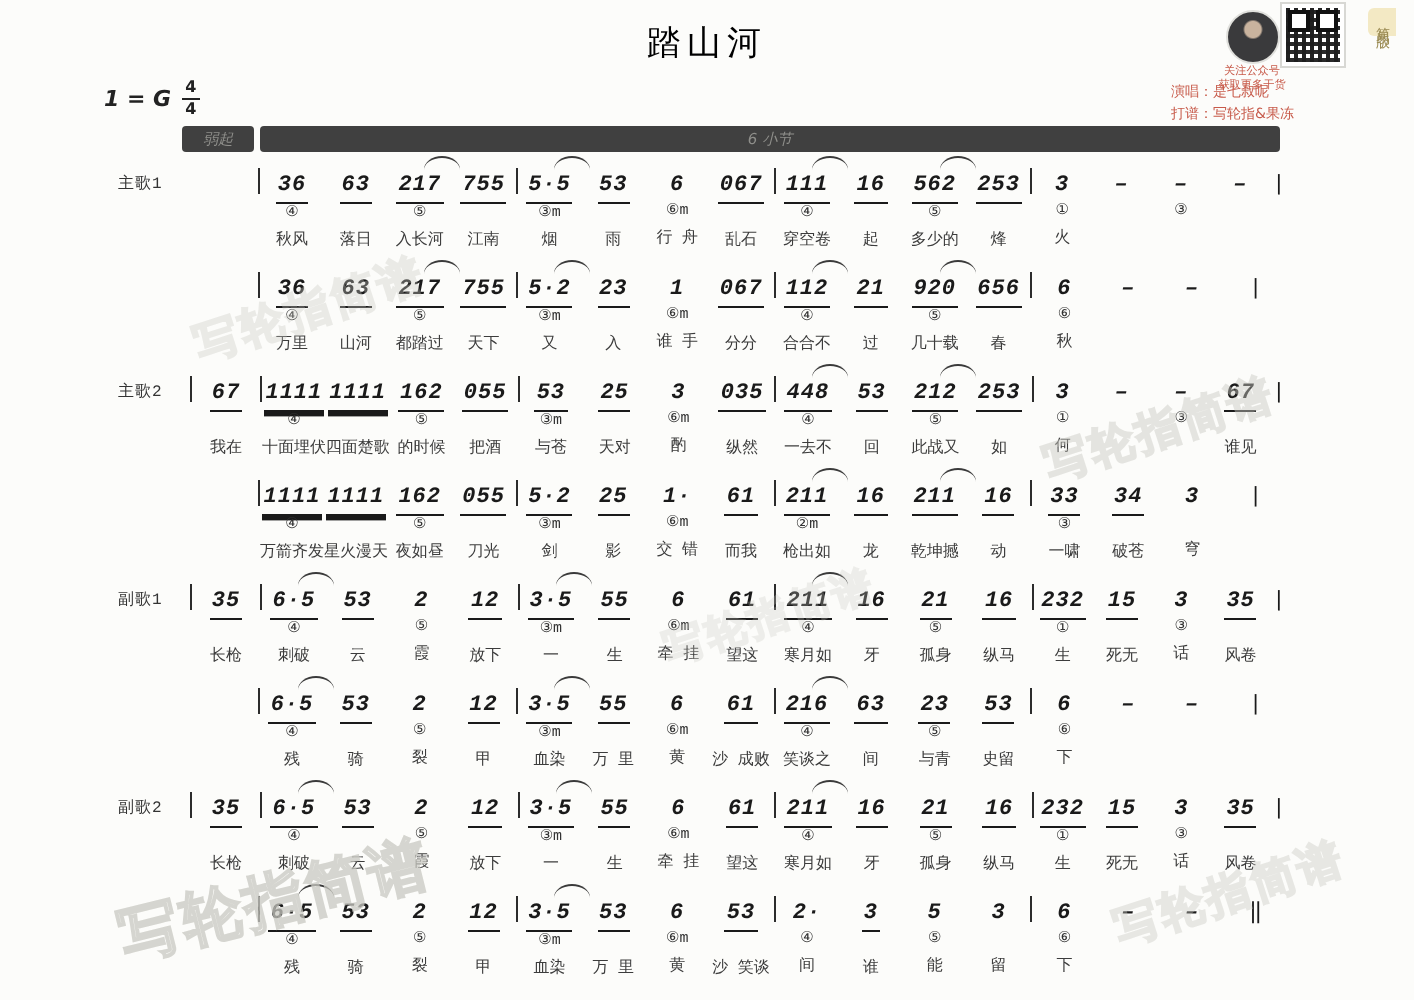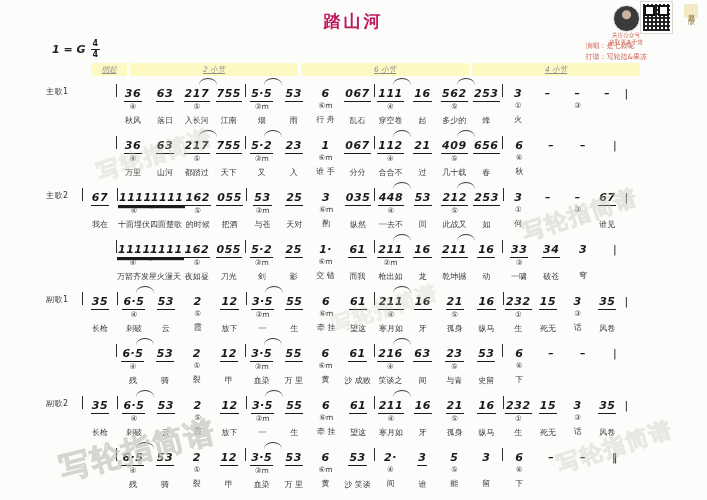--- a/index.html
+++ b/index.html
@@ -1,20 +1,20 @@
 <!DOCTYPE html>
 <html><head>
 <meta charset="utf-8">
 <style>
   html,body{margin:0;padding:0;}
   .page{position:relative;width:707px;height:500px;background:#fcfcfa;overflow:hidden;
         font-family:"DejaVu Sans",sans-serif;color:#222;}
   
   .title{position:absolute;top:10px;left:0;width:100%;text-align:center;
-         font-size:17px;font-weight:700;letter-spacing:3px;color:#be185d;}
+         font-size:17px;font-weight:400;letter-spacing:3px;color:#000000;}
   
   .keysig{position:absolute;left:52px;top:40px;display:flex;align-items:center;gap:5px;}
   .keysig .k{font-style:italic;font-weight:700;font-size:11px;}
   .frac{display:flex;flex-direction:column;align-items:center;line-height:1;}
   .frac span{font-size:8px;font-weight:700;}
   .frac .num{border-bottom:1px solid #222;padding:0 2px 1px;}
   .frac .den{padding-top:1px;}
   
   .credits{position:absolute;right:60px;top:41px;text-align:left;color:#c75a4a;
            font-size:7px;line-height:1.6;}
@@ -29,25 +29,25 @@
       border:2px solid #fff;outline:1px solid #d8d8d4;}
   .qr::before{content:"";position:absolute;left:1px;top:1px;width:7px;height:7px;
       border:2px solid #111;background:#fff;}
   .qr::after{content:"";position:absolute;right:1px;top:1px;width:7px;height:7px;
       border:2px solid #111;background:#fff;}
   .vtag{position:absolute;left:684px;top:4px;background:#f3e9c4;color:#9a8a52;
         writing-mode:vertical-rl;font-size:7px;letter-spacing:2px;padding:4px 2px;
         border-radius:3px 0 0 3px;}
   
   .pills{position:absolute;left:91px;top:63px;width:549px;display:flex;gap:3px;}
-  .pill{background:#fef9c3;border-radius:2px;height:13px;display:flex;align-items:center;
-        justify-content:center;font-size:7.5px;font-style:italic;color:#8f8f8b;flex:1;text-decoration:underline;}
+  .pill{background:#404040;border-radius:2px;height:13px;display:flex;align-items:center;
+        justify-content:center;font-size:7.5px;font-style:italic;color:#8f8f8b;flex:1;}
   .pill:first-child{flex:0 0 36px;}
   
-  .rows{position:absolute;left:46px;top:82px;width:585px;}
+  .rows{position:absolute;left:59px;top:82px;width:585px;font-family:Liberation Mono, monospace;}
   .mrow{display:flex;height:52px;align-items:flex-start;}
   .rlabel{flex:0 0 36px;font-size:8px;color:#333;padding-top:4px;letter-spacing:.5px;}
   .pickup{flex:0 0 34px;display:flex;}
   .vbar{flex:0 0 1px;width:1px;height:13px;background:#2c2c2c;margin-top:2px;}
   .measure{flex:1 1 0;display:flex;min-width:0;}
   .cell{flex:1 1 0;min-width:0;text-align:center;position:relative;}
   .note{display:inline-block;font-style:italic;font-weight:700;font-size:11px;
         line-height:15px;padding:0 1px;color:#1a1a1a;letter-spacing:.5px;white-space:nowrap;}
   .u1{border-bottom:1.3px solid #1a1a1a;}
   .u2{border-bottom:1.3px solid #1a1a1a;box-shadow:0 2.2px 0 0 #1a1a1a;text-align:center;}
@@ -83,23 +83,21 @@
   <div class="avatar"></div>
   <div class="avatar-caption">
     <div>关注公众号</div>
     <div>获取更多干货</div>
   </div>
   <div class="qr"></div>
   <div class="vtag">简易版</div>
 
   <div class="pills" id="pills">
       <div class="pill">弱起</div>
-      <div class="pill">2 小节</div>
       <div class="pill">6 小节</div>
-      <div class="pill">4 小节</div>
     </div>
 
   <div class="rows" id="rows">
       <div class="mrow">
         <div class="rlabel">主歌1</div>
         <div class="pickup"></div>
         <div class="vbar"></div>
         <div class="measure">
           <div class="cell"><div class="note u1">36</div><div class="chord">④</div><div class="lyric">秋风</div></div>
           <div class="cell"><div class="note u1">63</div><div class="chord"></div><div class="lyric">落日</div></div>
@@ -143,21 +141,21 @@
         <div class="measure">
           <div class="cell"><div class="arc"></div><div class="note u1">5·2</div><div class="chord">③m</div><div class="lyric">又</div></div>
           <div class="cell"><div class="note u1">23</div><div class="chord"></div><div class="lyric">入</div></div>
           <div class="cell"><div class="note">1</div><div class="chord">⑥m</div><div class="lyric">谁 手</div></div>
           <div class="cell"><div class="note u1">067</div><div class="chord"></div><div class="lyric">分分</div></div>
         </div>
         <div class="vbar"></div>
         <div class="measure">
           <div class="cell"><div class="arc"></div><div class="note u1">112</div><div class="chord">④</div><div class="lyric">合合不</div></div>
           <div class="cell"><div class="note u1">21</div><div class="chord"></div><div class="lyric">过</div></div>
-          <div class="cell"><div class="arc"></div><div class="note u1">409</div><div class="chord">⑤</div><div class="lyric">几十载</div></div>
+          <div class="cell"><div class="arc"></div><div class="note u1">920</div><div class="chord">⑤</div><div class="lyric">几十载</div></div>
           <div class="cell"><div class="note u1">656</div><div class="chord"></div><div class="lyric">春</div></div>
         </div>
         <div class="vbar"></div>
         <div class="measure">
           <div class="cell"><div class="note">6</div><div class="chord">⑥</div><div class="lyric">秋</div></div>
           <div class="cell"><div class="note">–</div><div class="chord"></div><div class="lyric"></div></div>
           <div class="cell"><div class="note">–</div><div class="chord"></div><div class="lyric"></div></div>
           <div class="cell barcell"><div class="note">|</div><div class="chord"></div><div class="lyric"></div></div>
         </div>
       </div>

